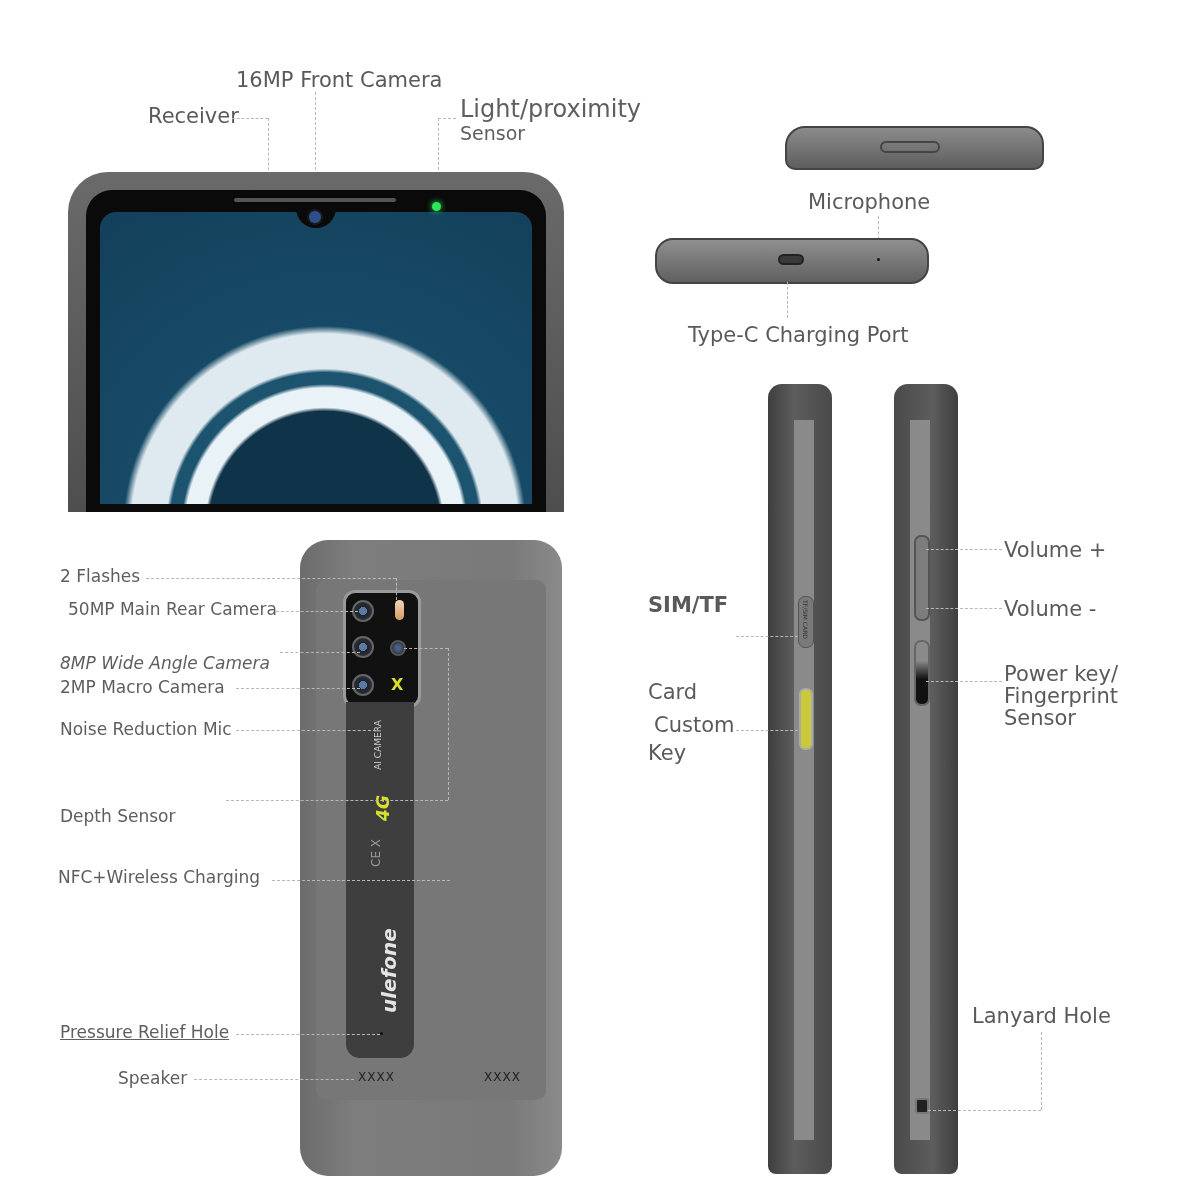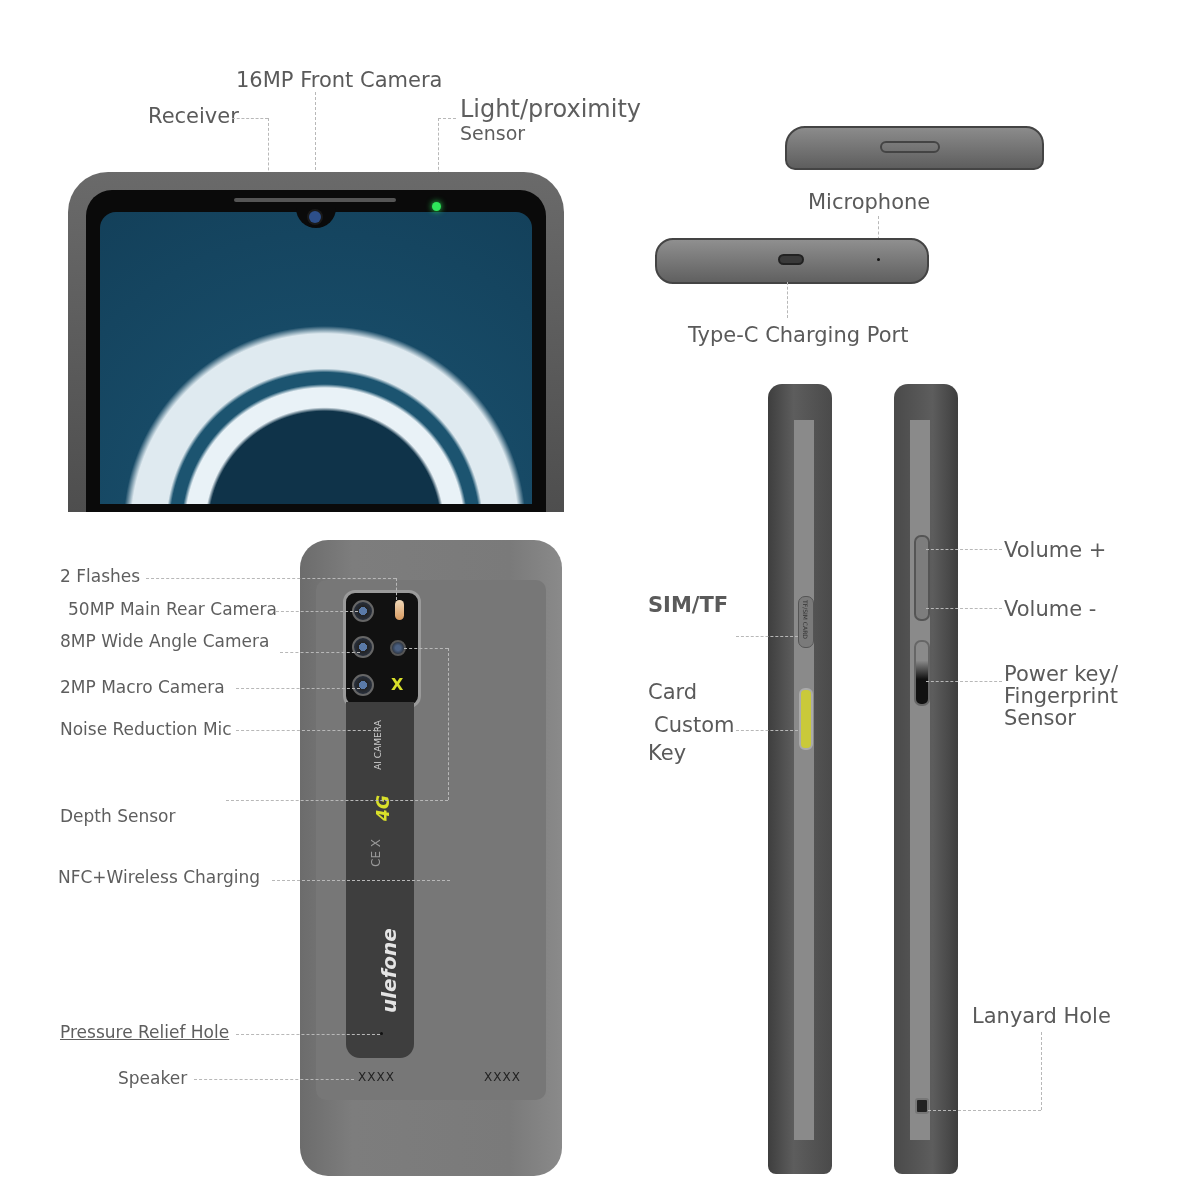--- a/index.html
+++ b/index.html
@@ -45,21 +45,21 @@
   <div class="abs" style="left:655px;top:238px;width:270px;height:42px;background:linear-gradient(#8f8f8f,#606060);border-radius:18px;border:2px solid #444;"></div>
   <div class="abs" style="left:778px;top:254px;width:22px;height:7px;border:2px solid #222;border-radius:6px;background:#3a3a3a;"></div>
   <div class="abs" style="left:877px;top:258px;width:3px;height:3px;background:#111;border-radius:50%;"></div>
   <div class="dash v" style="left:787px;top:282px;height:36px;"></div>
   <div class="lbl big" style="left:688px;top:323px;">Type-C Charging Port</div>
 </div>
 
 <div>
   <div class="lbl" style="left:60px;top:567px;">2 Flashes</div>
   <div class="lbl" style="left:68px;top:600px;">50MP Main Rear Camera</div>
-  <div class="lbl" style="left:60px;top:632px;">8MP Wide Angle Camera</div>
+  <div class="lbl" style="left:60px;top:654px;font-style:italic;">8MP Wide Angle Camera</div>
   <div class="lbl" style="left:60px;top:678px;">2MP Macro Camera</div>
   <div class="lbl" style="left:60px;top:720px;">Noise Reduction Mic</div>
   <div class="lbl" style="left:60px;top:787px;margin-top:20px;">Depth Sensor</div>
   <div class="lbl" style="left:58px;top:868px;">NFC+Wireless Charging</div>
   <div class="lbl" style="left:60px;top:1023px;text-decoration:underline;">Pressure Relief Hole</div>
   <div class="lbl" style="left:118px;top:1069px;">Speaker</div>
 
   <div class="abs" style="left:300px;top:540px;width:262px;height:636px;background:linear-gradient(90deg,#6c6c6c,#7d7d7d 20%,#7a7a7a 80%,#8a8a8a);border-radius:28px;"></div>
   <div class="abs" style="left:316px;top:580px;width:230px;height:520px;background:#777;border-radius:10px;"></div>
 

